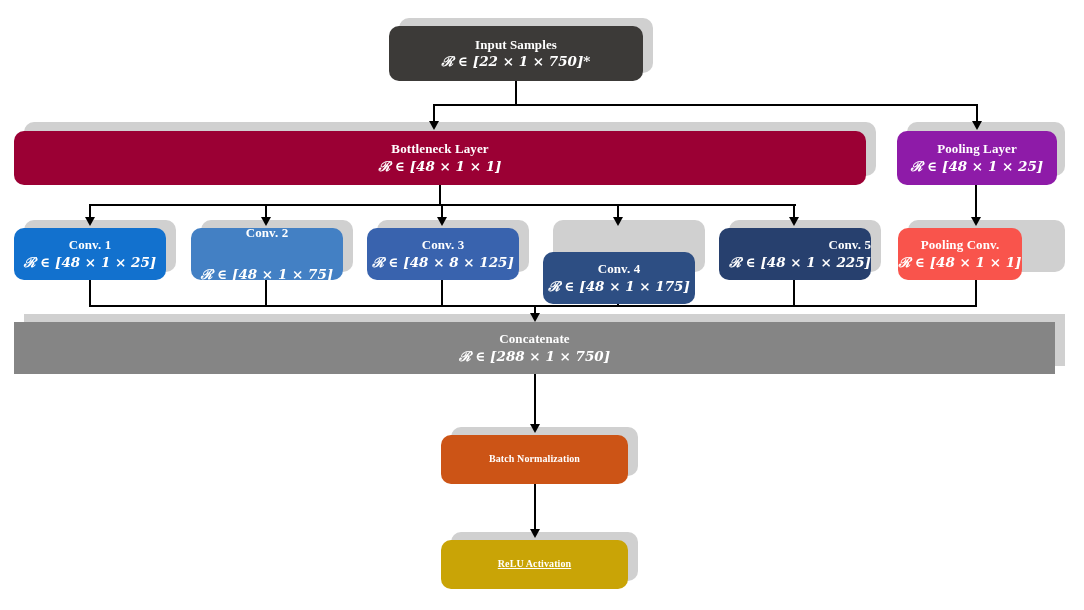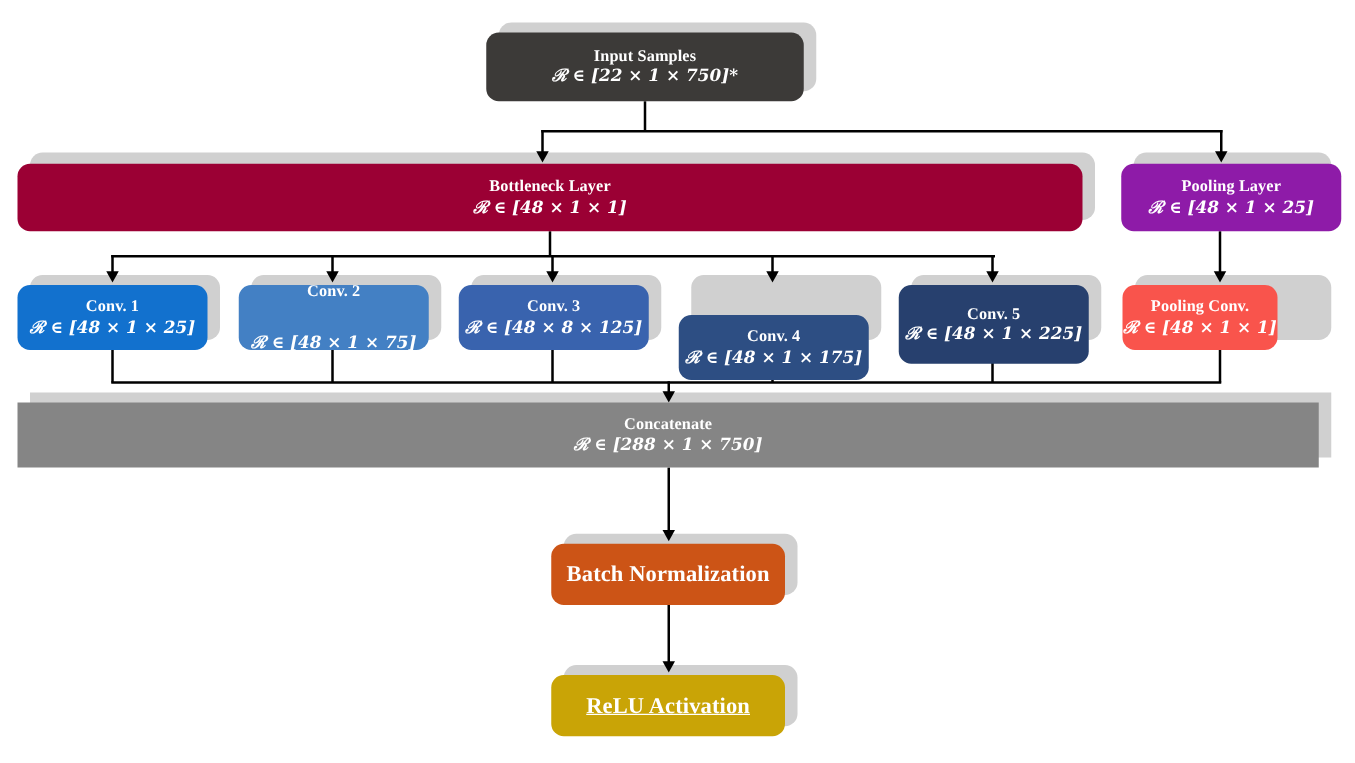--- a/index.html
+++ b/index.html
@@ -35,21 +35,21 @@
     font-weight: bold;
     font-size: 13px;
     letter-spacing: 0.1px;
     white-space: nowrap;
   }
   .node .shape {
     font-weight: bold;
     font-size: 13.5px;
     white-space: nowrap;
   }
-  .node.single .title { font-size: 18px; }
+  .node.single .title { font-size: 10px; }
   .shadow {
     position: absolute;
     border-radius: 10px;
     background: #d0d0d0;
     z-index: 2;
   }
   .sq { border-radius: 0; }
   .mathcal {
     font-family: "DejaVu Serif", serif;
     font-style: italic;
@@ -130,21 +130,21 @@
   <div class="node" style="left:389px; top:26px; width:254px; height:55px; background:#3c3a38;">
     <div class="title">Input Samples</div>
     <div class="shape mathcal">ℛ ∈ [22 × 1 × 750]*</div>
   </div>
 
   <div class="node" style="left:14px; top:131px; width:852px; height:54px; background:#9b0034;">
     <div class="title">Bottleneck Layer</div>
     <div class="shape mathcal">ℛ ∈ [48 × 1 × 1]</div>
   </div>
 
-  <div class="node" style="left:897px; top:131px; width:176px; height:54px; background:#8e1ba8;">
+  <div class="node" style="left:897px; top:131px; width:160px; height:54px; background:#8e1ba8;">
     <div class="title">Pooling Layer</div>
     <div class="shape mathcal">ℛ ∈ [48 × 1 × 25]</div>
   </div>
 
   <div class="node" style="left:14px; top:228px; width:152px; height:52px; background:#1271ce;">
     <div class="title">Conv. 1</div>
     <div class="shape mathcal">ℛ ∈ [48 × 1 × 25]</div>
   </div>
 
   <div class="node" style="left:191px; top:228px; width:152px; height:52px; background:#4380c4;gap:24px;">
@@ -155,21 +155,21 @@
   <div class="node" style="left:367px; top:228px; width:152px; height:52px; background:#3963ae;">
     <div class="title">Conv. 3</div>
     <div class="shape mathcal">ℛ ∈ [48 × 8 × 125]</div>
   </div>
 
   <div class="node" style="left:543px; top:228px; width:152px; height:52px; background:#2d4e83;margin-top:24px;">
     <div class="title">Conv. 4</div>
     <div class="shape mathcal">ℛ ∈ [48 × 1 × 175]</div>
   </div>
 
-  <div class="node" style="left:719px; top:228px; width:152px; height:63px; background:#27406e;">
+  <div class="node" style="left:719px; top:228px; width:152px; height:52px; background:#27406e;align-items:flex-end;">
     <div class="title">Conv. 5</div>
     <div class="shape mathcal">ℛ ∈ [48 × 1 × 225]</div>
   </div>
 
   <div class="node" style="left:898px; top:228px; width:124px; height:52px; background:#f9544c;">
     <div class="title">Pooling Conv.</div>
     <div class="shape mathcal">ℛ ∈ [48 × 1 × 1]</div>
   </div>
 
   <div class="node sq" style="left:14px; top:322px; width:1041px; height:52px; background:#858585;">

